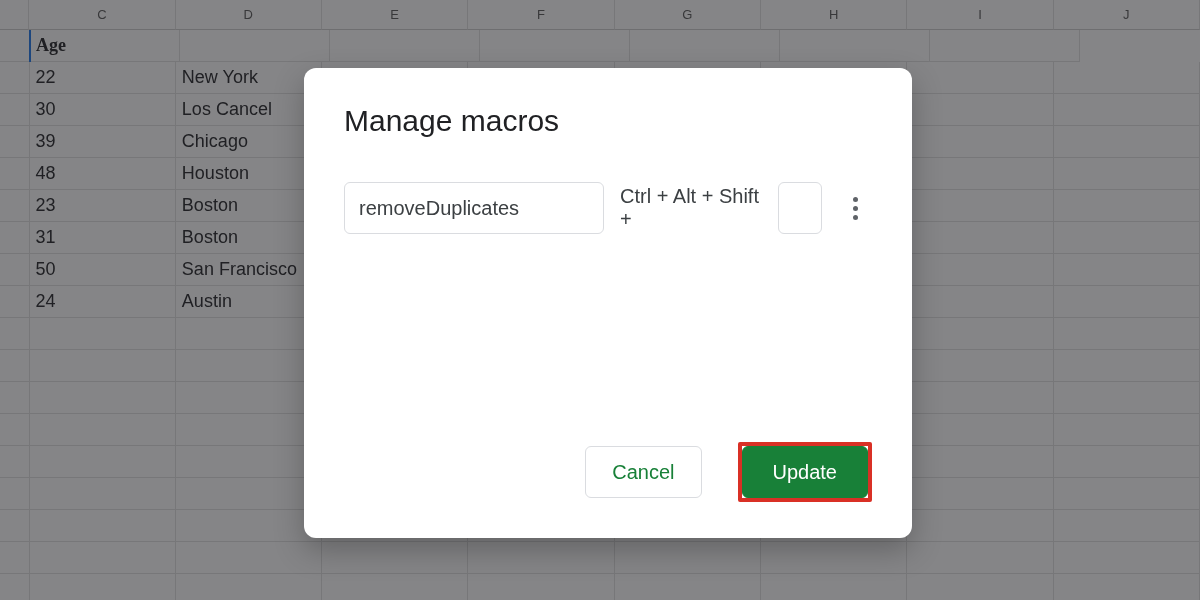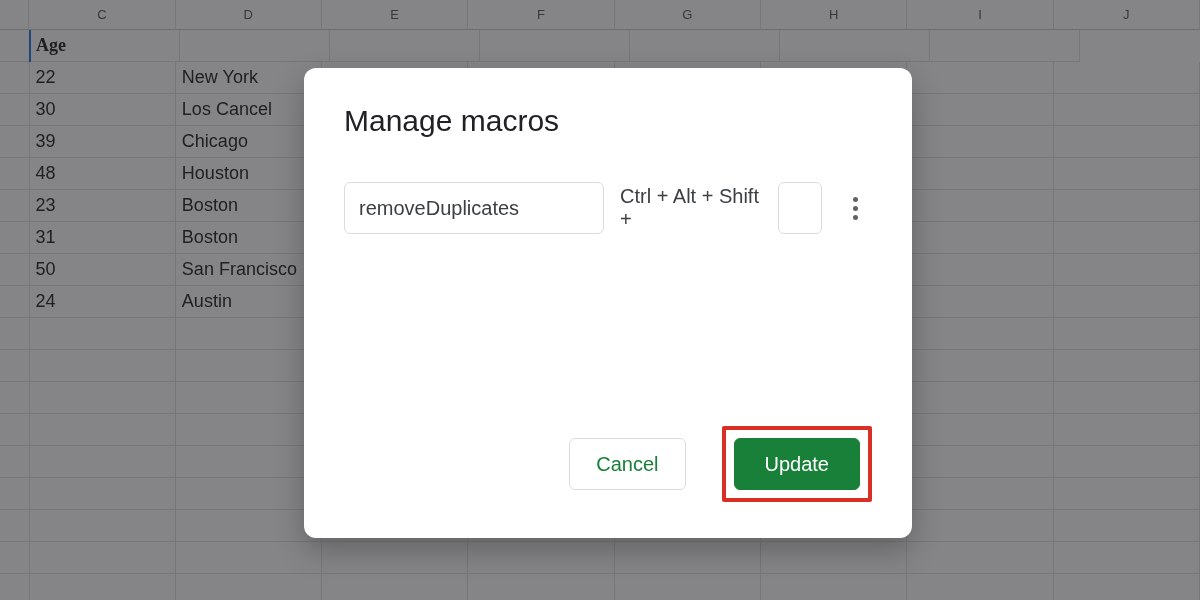--- a/index.html
+++ b/index.html
@@ -100,21 +100,21 @@
     border-radius: 6px; border: 1px solid #dadce0;
     font-size: 20px; font-weight: 500;
     cursor: pointer; background: #fff; color: #188038;
     font-family: "Google Sans", Arial, sans-serif;
   }
   .btn.primary {
     background: #188038; border-color: #188038; color: #fff; padding: 0 30px;
   }
   .btn-highlight {
     border: 4px solid #d93025;
-    padding: 8px; border-radius: 2px;
+    padding: 0; border-radius: 2px;
   }
 </style>
 </head>
 <body>
 
 <div class="sheet">
   <div class="colhdr-row">
     <div class="colhdr first"></div>
     <div class="colhdr">C</div>
     <div class="colhdr">D</div>

